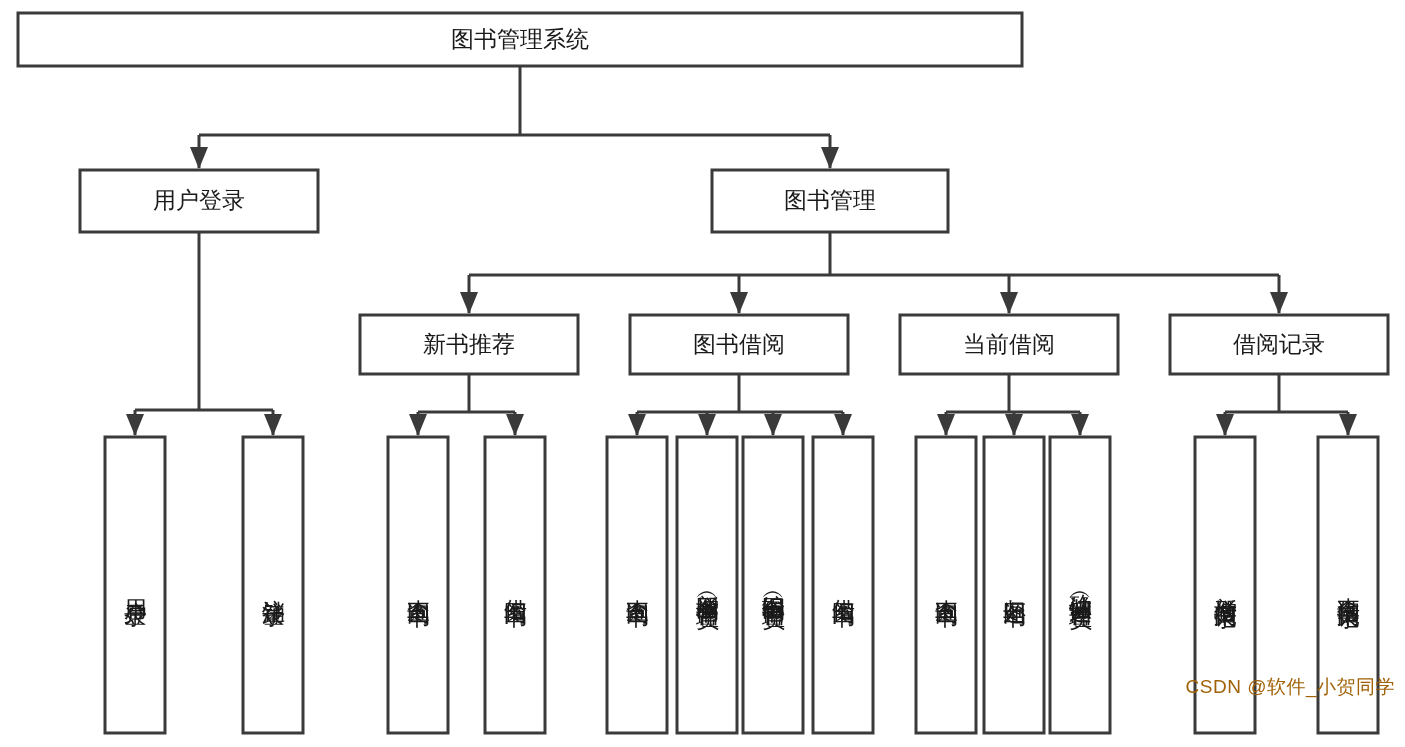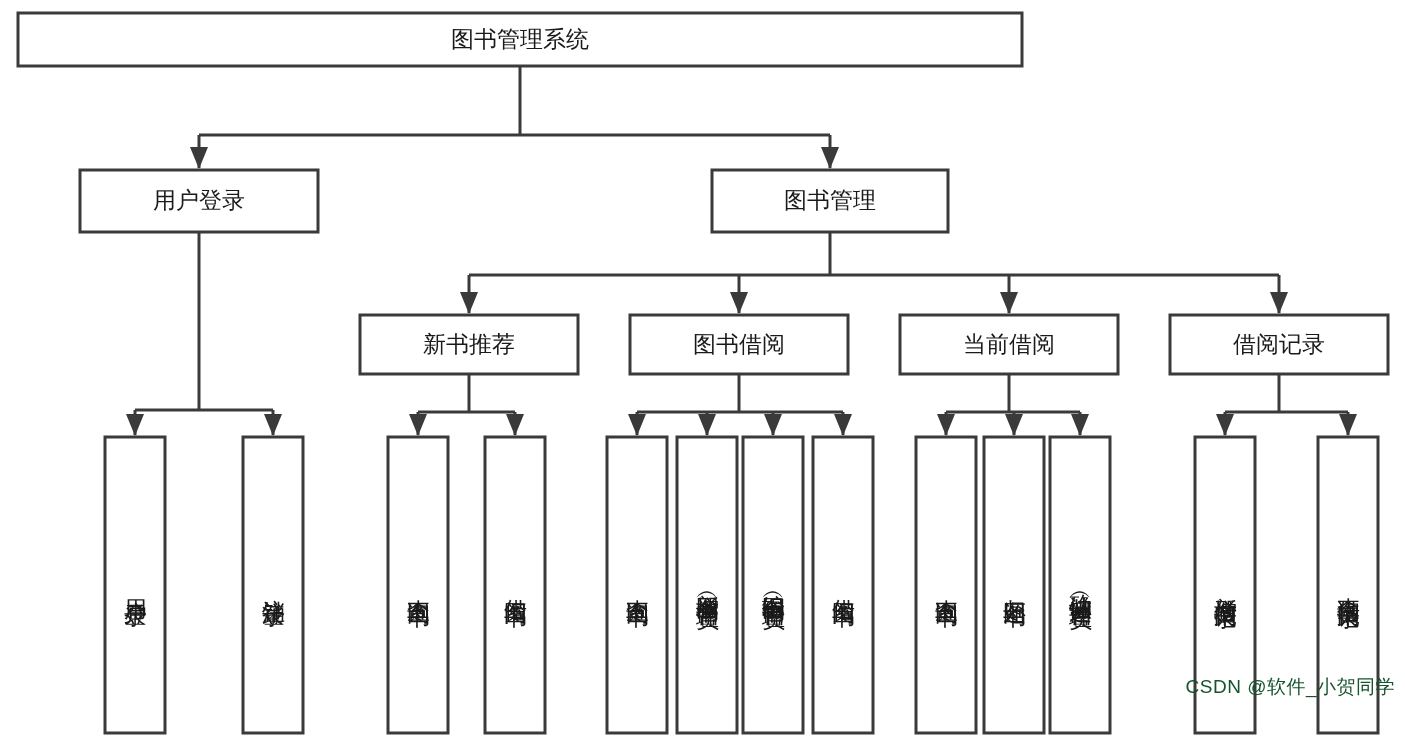--- a/index.html
+++ b/index.html
@@ -64,21 +64,21 @@
     letter-spacing: 2px;
     color: #1a1a1a;
     white-space: nowrap;
   }
   .watermark {
     position: absolute;
     right: 10px;
     bottom: 6px;
     font-family: "Liberation Sans", "DejaVu Sans", sans-serif;
     font-size: 19px;
-    color: #14532d;
+    color: #a16207;
     letter-spacing: 0.5px;
     user-select: none;
     text-align: right;
   }
 </style>
 </head>
 <body>
 
 <div id="diagram-root">
   <svg class="chart-svg" id="chart-svg" viewBox="0 0 1405 747" xmlns="http://www.w3.org/2000/svg">

